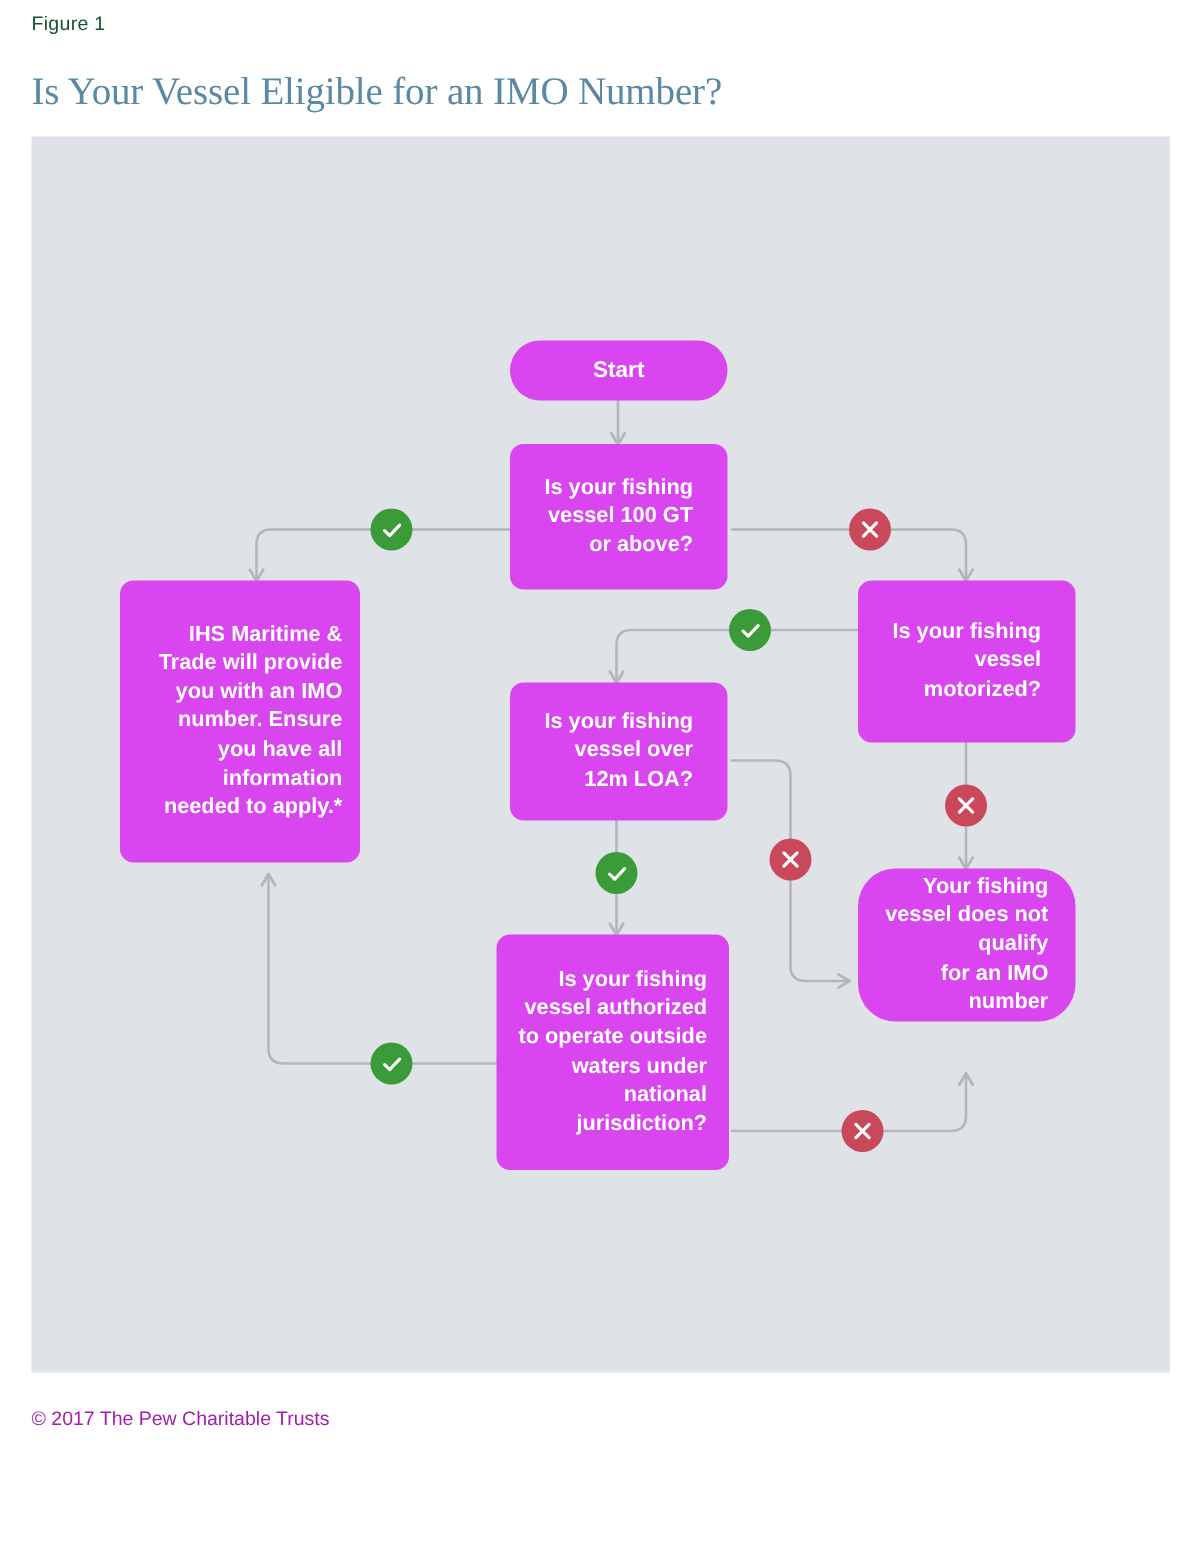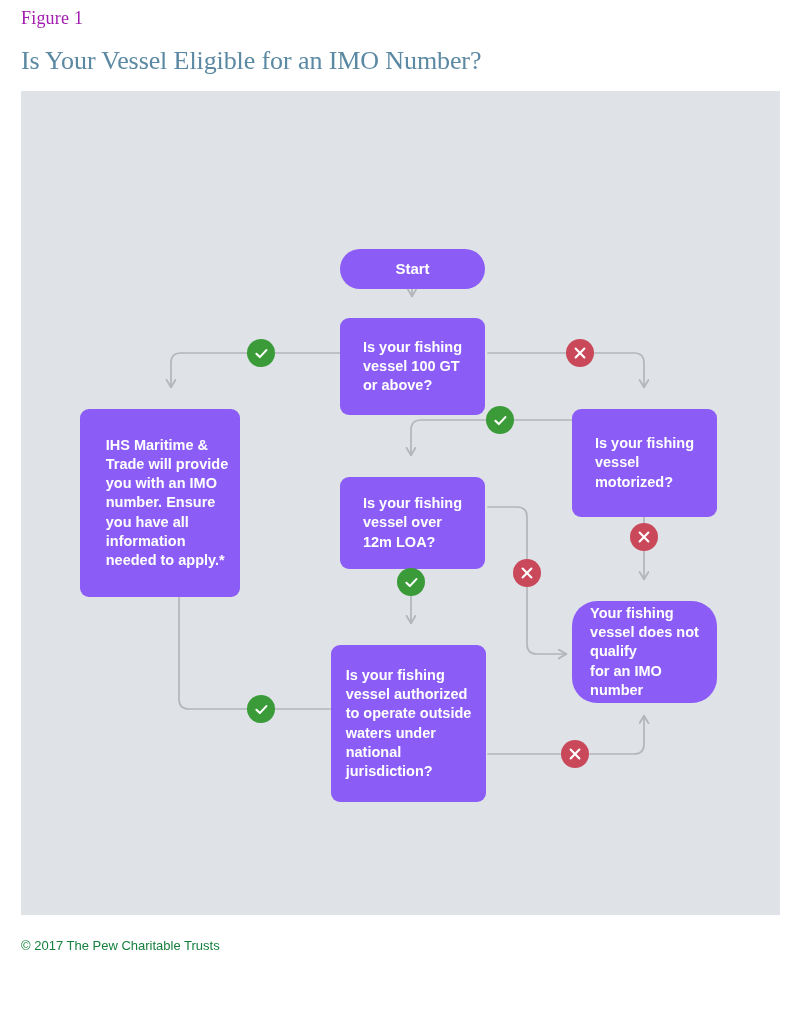--- a/index.html
+++ b/index.html
@@ -17,23 +17,23 @@
   .page {
     position: absolute;
     inset: 0;
     background: #ffffff;
   }
   
   .fig-label {
     position: absolute;
     left: 21px;
     top: 8px;
-    font-family: Liberation Serif, serif;
-    font-size: 18px;
-    color: #a21caf;
+    font-family: Liberation Sans, sans-serif;
+    font-size: 13px;
+    color: #14532d;
     letter-spacing: 0.2px;
   }
   .fig-title {
     position: absolute;
     left: 21px;
     top: 30px;
     font-family: "Liberation Serif", serif;
     font-size: 26px;
     color: #5b89a3;
     letter-spacing: -0.1px;
@@ -56,34 +56,33 @@
   .svg-layer {
     position: absolute;
     left: 0;
     top: 0;
     width: 759px;
     height: 824px;
   }
   
   .node {
     position: absolute;
-    background: #8b5cf6;
+    background: #d946ef;
     color: #ffffff;
     display: flex;
     align-items: center;
     justify-content: center;
-    text-align: left;
+    text-align: right;
     font-weight: bold;
     font-size: 14.5px;
     line-height: 1.32;
     border-radius: 9px;
     box-sizing: border-box;
     padding: 6px 10px;
     white-space: pre-line;
-    margin-top: 22px;
   }
   .node.start {
     border-radius: 20px;
     font-size: 15px;
   }
   
   .marker {
     position: absolute;
     width: 28px;
     height: 28px;
@@ -103,21 +102,21 @@
     width: 759px;
   }
   .note {
     font-size: 13.5px;
     color: #2b2b2b;
     margin-bottom: 13px;
     line-height: 1.3;
   }
   .copyright {
     font-size: 13px;
-    color: #15803d;
+    color: #a21caf;
     line-height: 1.3;
   }
 </style>
 </head>
 <body>
 
 <div class="page">
 
   <div class="fig-label">Figure 1</div>
   <div class="fig-title">Is Your Vessel Eligible for an IMO Number?</div>

